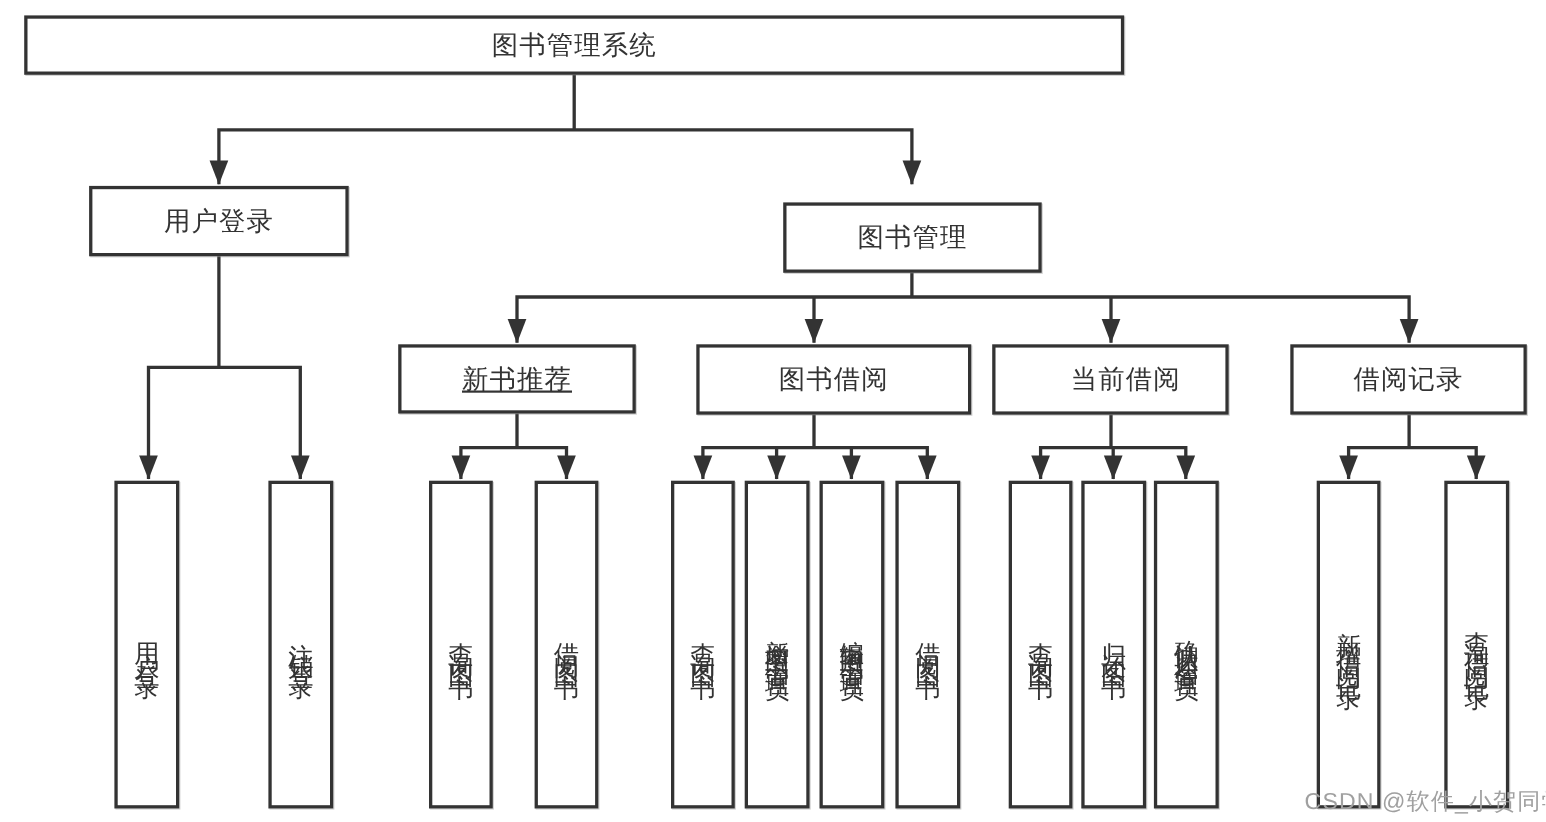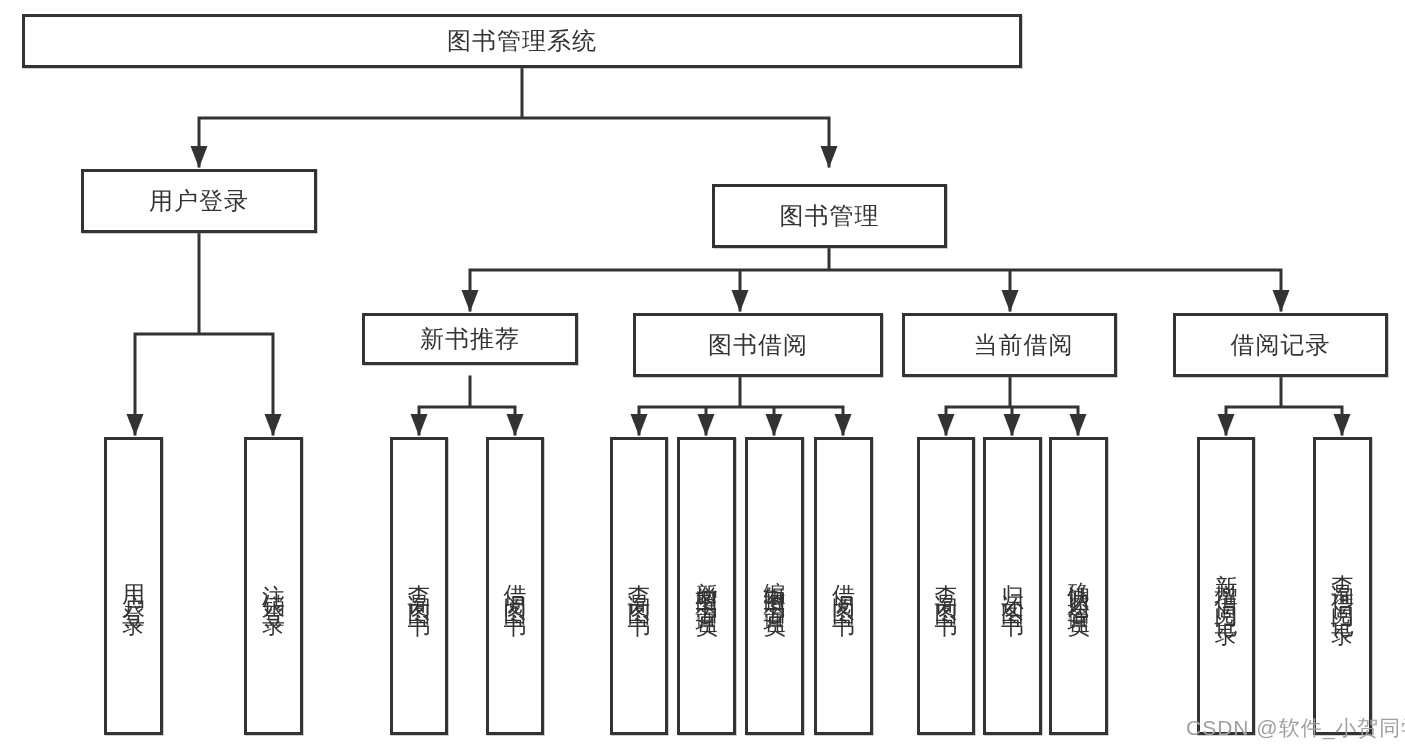--- a/index.html
+++ b/index.html
@@ -32,21 +32,21 @@
     z-index: 2;
     box-shadow: 1px 1px 0 rgba(120,120,120,0.35);
   }
 
   .hnode { font-size: 24px; letter-spacing: 1px; }
 
   .node.root   { left: 22px;   top: 14px;  width: 1000px; height: 54px; }
   .node.l2-a   { left: 81px;   top: 169px; width: 236px;  height: 64px; }
   .node.l2-b   { left: 712px;  top: 169px; width: 235px;  height: 64px; margin-top: 15px; }
 
-  .node.l3-a   { left: 362px;  top: 313px; width: 216px;  height: 52px; }
+  .node.l3-a   { left: 362px;  top: 313px; width: 216px;  height: 63px; text-decoration: underline; }
   .node.l3-b   { left: 633px;  top: 313px; width: 250px;  height: 64px; }
   .node.l3-c   { left: 902px;  top: 313px; width: 215px;  height: 64px; padding-left: 28px; }
   .node.l3-d   { left: 1173px; top: 313px; width: 215px;  height: 64px; text-align: center; }
 
   .leaf {
     position: absolute;
     top: 437px;
     height: 298px;
     width: 59px;
     background: #ffffff;

